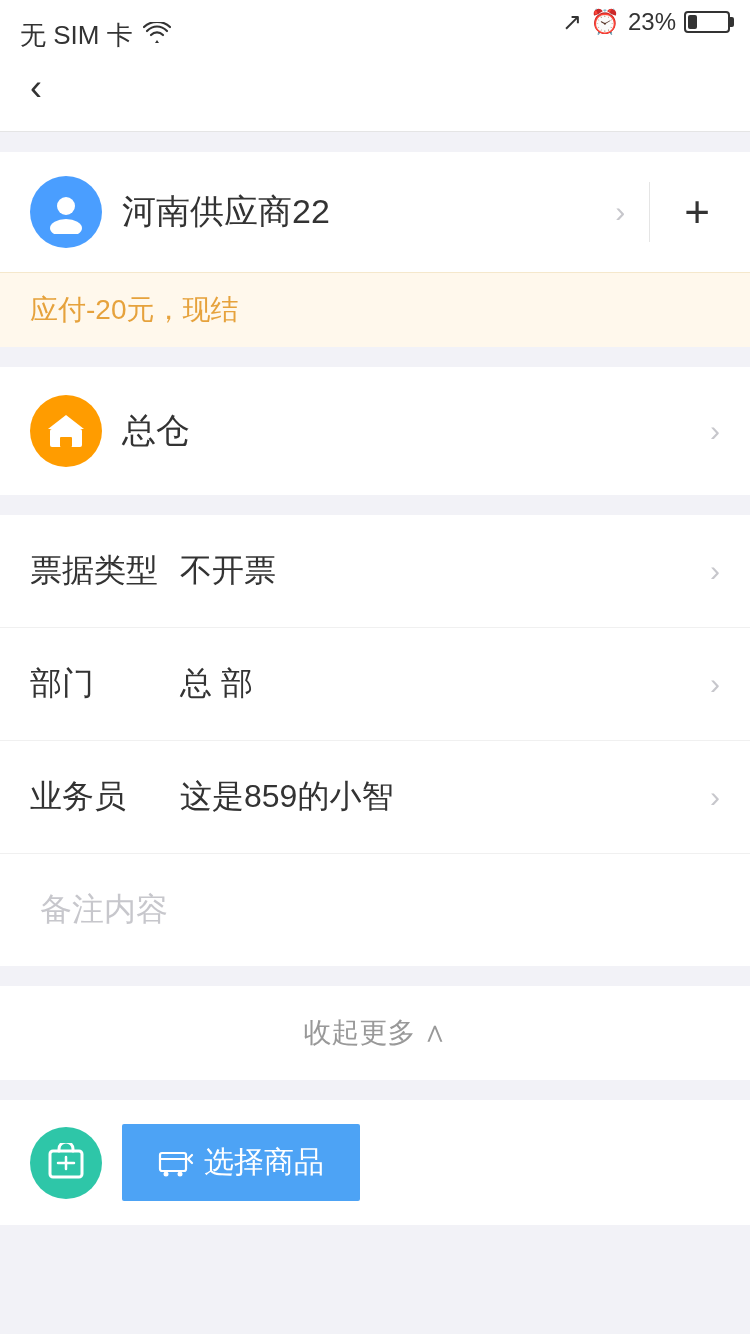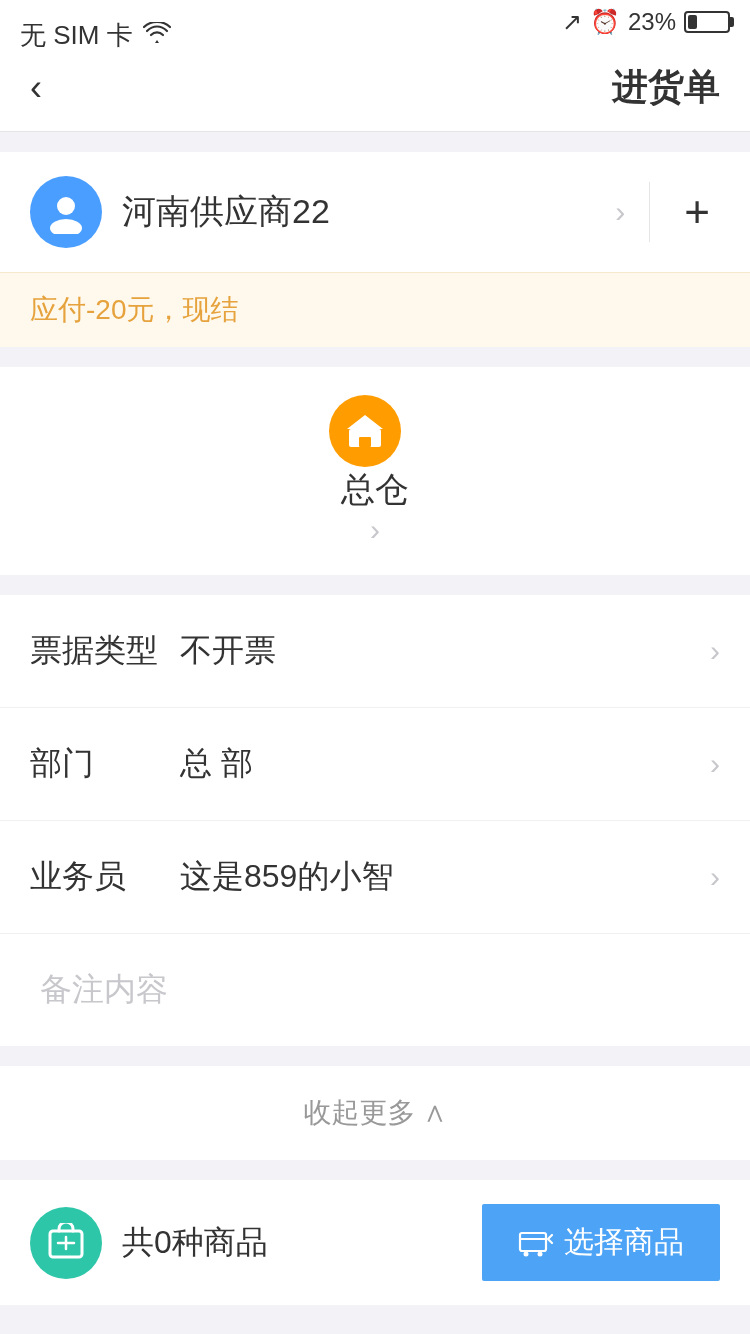--- a/index.html
+++ b/index.html
@@ -161,21 +161,20 @@
       border-top: 1px solid #f5e8cc;
     }
 
     
     .warehouse-row {
       display: flex;
       align-items: center;
       padding: 28px 30px;
       background: #fff;
       margin-top: 20px;
-      flex-direction: column;
     }
     .warehouse-icon-wrap {
       width: 72px;
       height: 72px;
       border-radius: 50%;
       background: #ff9c00;
       display: flex;
       align-items: center;
       justify-content: center;
       margin-right: 20px;
@@ -295,21 +294,20 @@
     <span>⏰</span>
     <span>23%</span>
     <span class="battery-icon">
       <div class="battery-fill"></div>
     </span>
   </div>
 </div>
 
 <div class="nav-bar">
   <span class="nav-back">‹</span>
-  <span class="nav-title">进货单</span>
 </div>
 
 <div class="section-gap"></div>
 
 <div class="card-section">
   <div class="supplier-row">
     <div class="supplier-avatar">
       <svg class="avatar-icon" viewBox="0 0 44 44" fill="none">
         <circle cx="22" cy="16" r="9" fill="#fff"></circle>
         <ellipse cx="22" cy="38" rx="16" ry="9" fill="#fff"></ellipse>
@@ -367,21 +365,20 @@
 </div>
 
 <div class="product-bar">
   <div class="product-icon-wrap">
     <svg width="40" height="40" viewBox="0 0 40 40" fill="none">
       <rect x="4" y="8" width="32" height="26" rx="3" fill="none" stroke="#fff" stroke-width="3"></rect>
       <path d="M13 8V6a7 7 0 0114 0v2" stroke="#fff" stroke-width="3" fill="none" stroke-linecap="round"></path>
       <path d="M12 20h16M20 14v12" stroke="#fff" stroke-width="2.5" stroke-linecap="round"></path>
     </svg>
   </div>
-  <span class="product-count">共0种商品</span>
   <div class="select-btn">
     <svg width="36" height="28" viewBox="0 0 36 28" fill="none">
       <rect x="2" y="4" width="26" height="18" rx="2" stroke="#fff" stroke-width="2.2" fill="none"></rect>
       <path d="M2 10h26" stroke="#fff" stroke-width="2"></path>
       <circle cx="8" cy="25" r="2.5" fill="#fff"></circle>
       <circle cx="22" cy="25" r="2.5" fill="#fff"></circle>
       <path d="M30 10l4-4M30 10l4 4" stroke="#fff" stroke-width="2.2" stroke-linecap="round"></path>
     </svg>
     <span>选择商品</span>
   </div>

